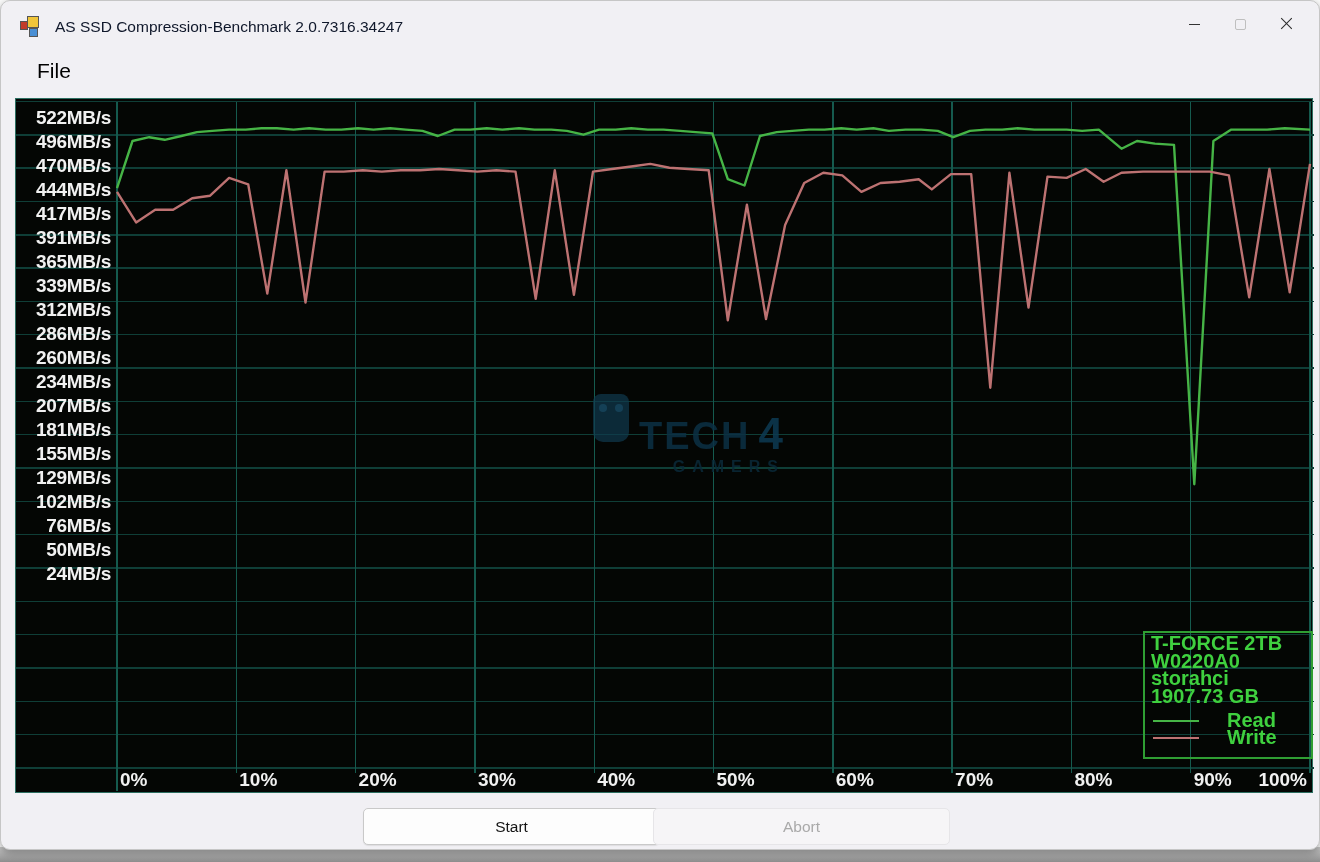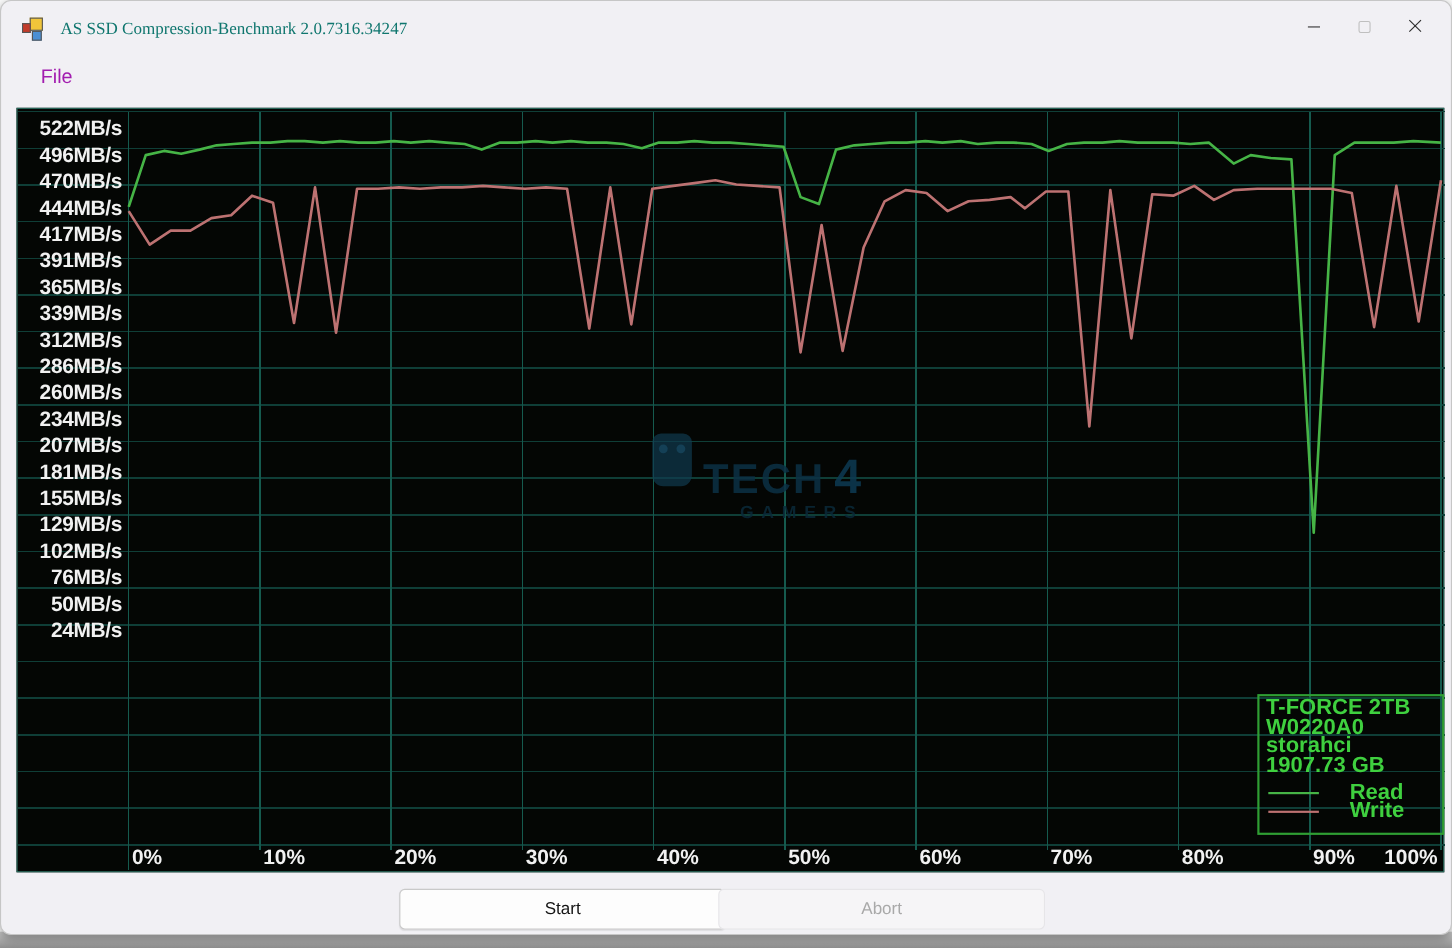--- a/index.html
+++ b/index.html
@@ -11,33 +11,33 @@
   .window{position:absolute;left:0;top:0;width:1320px;height:850px;
           background:#f1f0f4;border:1px solid #c6c6c6;border-radius:10px;
           box-shadow:0 3px 10px rgba(0,0,0,.35);overflow:hidden;}
   
   .titlebar{position:absolute;left:0;top:0;right:0;height:52px;display:flex;align-items:center;}
   .app-icon{position:relative;width:24px;height:24px;margin-left:18px;flex:0 0 auto;}
   .app-icon .sq{position:absolute;border:1px solid #555;}
   .sq-y{left:8px;top:1px;width:12px;height:12px;background:#f0c53a;}
   .sq-r{left:1px;top:6px;width:8px;height:9px;background:#c23b2a;}
   .sq-b{left:10px;top:13px;width:9px;height:9px;background:#4a8fd4;}
-  .title-text{margin-left:12px;font-size:15.5px;color:#0f766e;white-space:nowrap;font-family:Liberation Serif, serif;}
+  .title-text{margin-left:12px;font-size:15.5px;color:#0f172a;white-space:nowrap;}
   .win-controls{position:absolute;right:10px;top:4px;display:flex;}
   .win-btn{width:46px;height:38px;display:flex;align-items:center;justify-content:center;border-radius:6px;}
   .glyph-min{width:11px;height:0;border-top:1.6px solid #333;}
   .glyph-max{width:11px;height:11px;border:1.4px solid #bfbfbf;border-radius:2px;}
   .glyph-close{position:relative;width:13px;height:13px;}
   .glyph-close:before,.glyph-close:after{content:"";position:absolute;left:-1px;top:5.6px;width:15px;height:0;
       border-top:1.7px solid #2b2b2b;}
   .glyph-close:before{transform:rotate(45deg);}
   .glyph-close:after{transform:rotate(-45deg);}
   
   .menubar{position:absolute;left:0;top:54px;right:0;height:34px;}
-  .menu-item{display:inline-block;margin-left:28px;padding:4px 8px;font-size:18px;color:#a21caf;}
+  .menu-item{display:inline-block;margin-left:28px;padding:4px 8px;font-size:21px;color:#000000;}
   
   .chart-panel{position:absolute;left:14px;top:97px;width:1298px;height:695px;
                background:#040604;border:1px solid #2c6f61;}
   .chart-svg{position:absolute;left:0;top:0;}
   .ylabels{position:absolute;left:0;top:2px;width:95px;}
   .ylabel{height:24px;line-height:33.32px;text-align:right;color:#f1f1f1;
           font-size:19px;font-weight:bold;letter-spacing:-0.3px;}
   .xlabel{position:absolute;top:668px;height:25px;line-height:25px;color:#f1f1f1;
           font-size:19px;font-weight:bold;}
   

